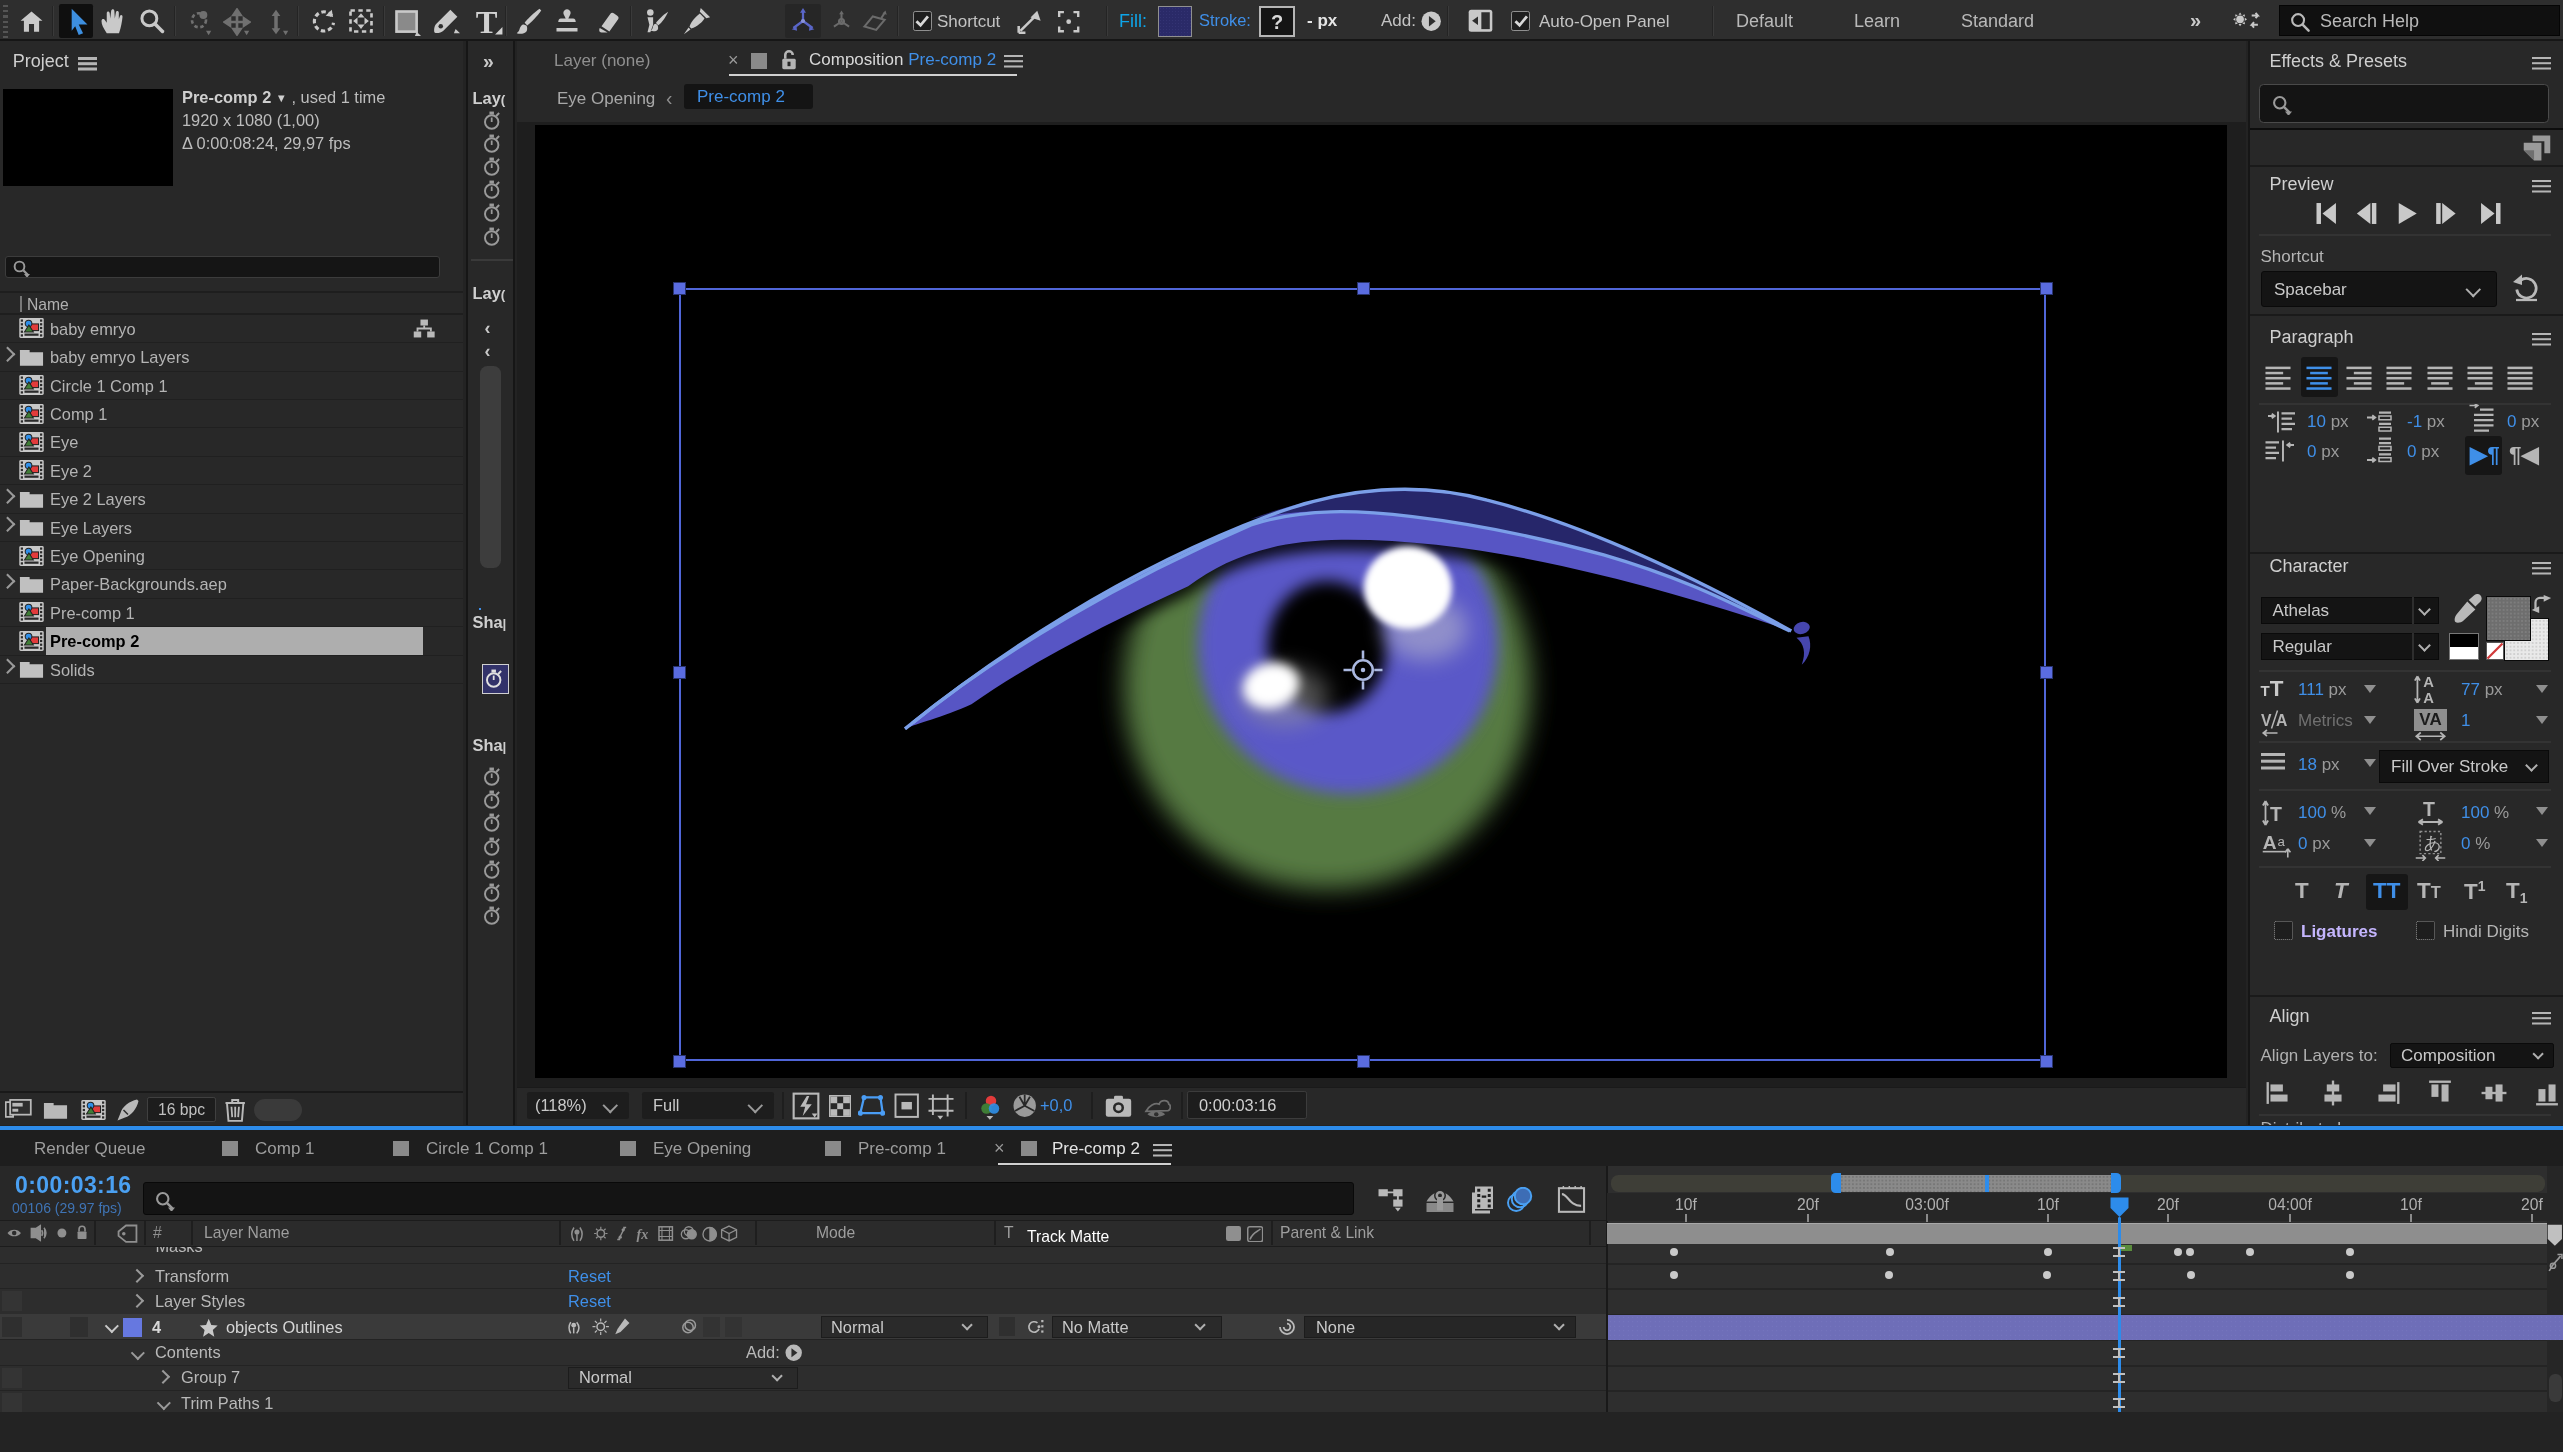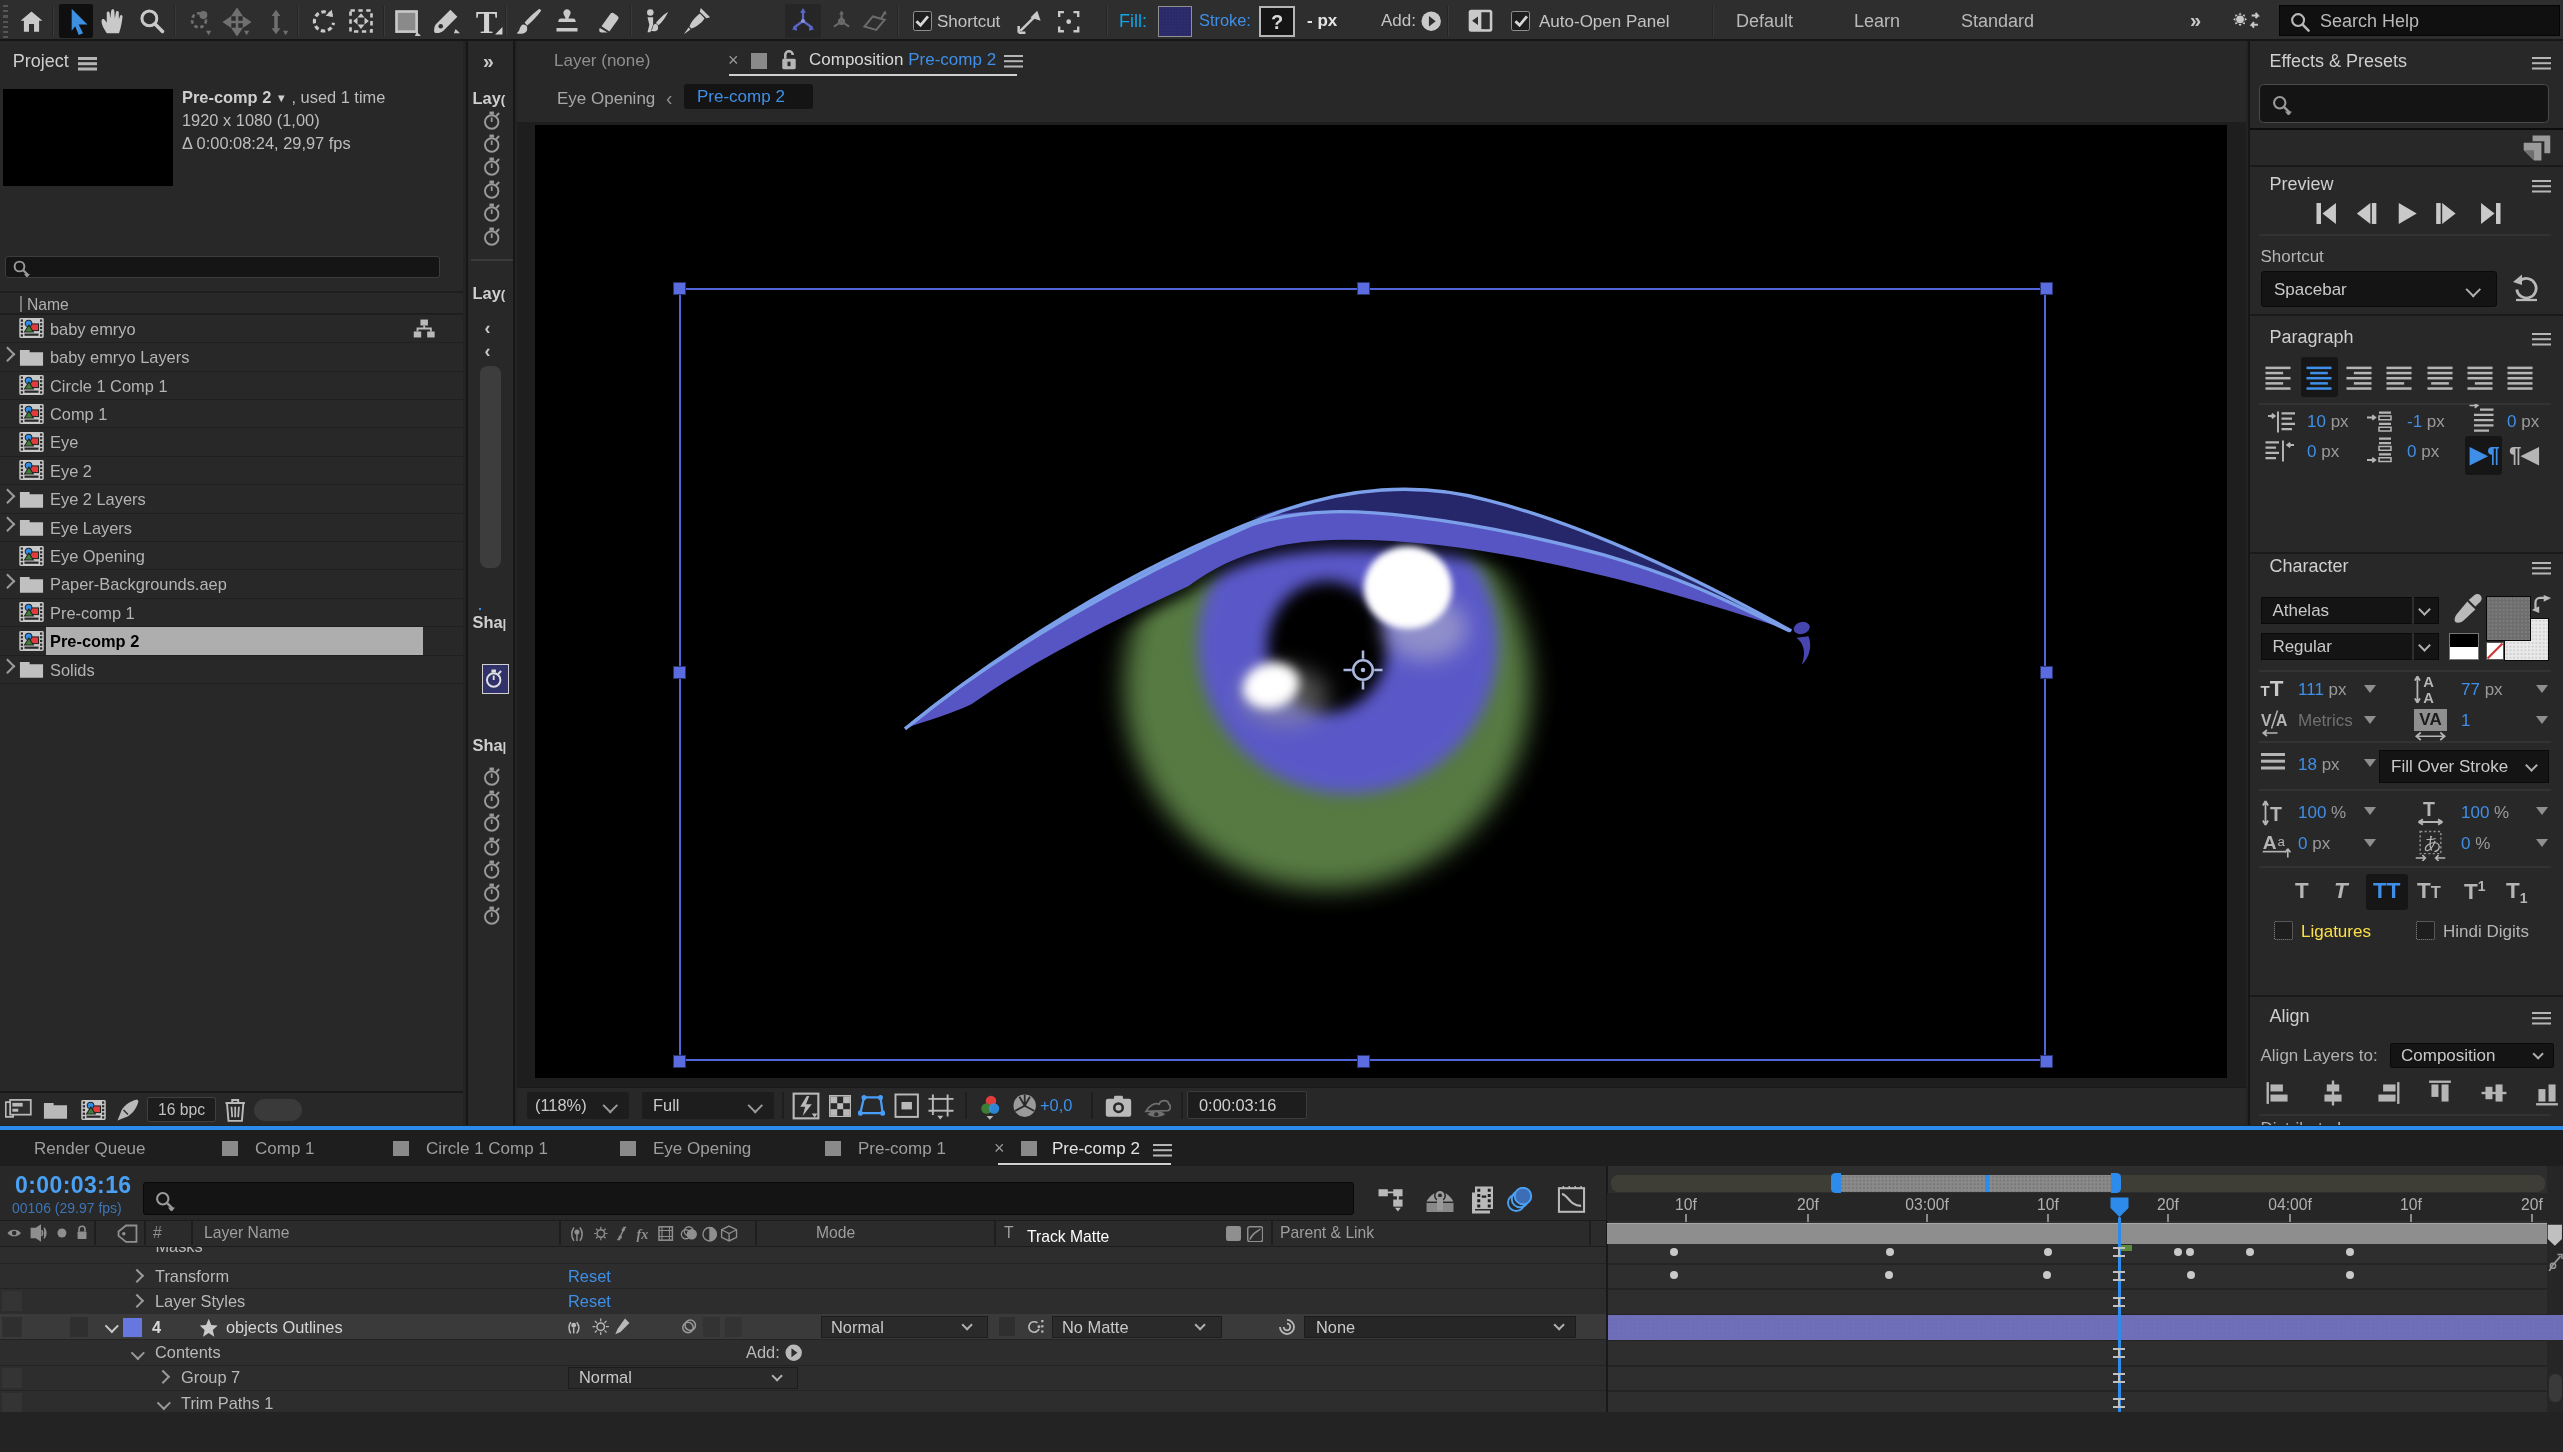--- a/index.html
+++ b/index.html
@@ -951,21 +951,21 @@
 <div class="abs" style="left:286px;top:798px;width:0;height:0;border-left:6px solid transparent;border-right:6px solid transparent;border-top:8.2px solid #8f8f8f;"></div>
 <div class="abs" style="left:9px;top:825px;width:292px;height:1.5px;background:#3a3a3a;opacity:.6;"></div>
 <div class="abs" style="left:45px;top:837px;color:#b5b5b5;font-size:22.4px;font-weight:bold;">T</div>
 <div class="abs" style="left:84px;top:837px;color:#b5b5b5;font-size:22.4px;font-weight:bold;font-style:italic;">T</div>
 <div class="abs" style="left:116px;top:833px;width:42px;height:36px;background:#161616;border-radius:3px;"></div>
 <div class="abs" style="left:123px;top:837px;color:#3f8fe8;font-size:22.4px;font-weight:bold;">TT</div>
 <div class="abs" style="left:167px;top:837px;color:#b5b5b5;font-size:22.4px;font-weight:bold;">T<span style="font-size:16.4px;">T</span></div>
 <div class="abs" style="left:214px;top:837px;color:#b5b5b5;font-size:22.4px;font-weight:bold;">T<span style="font-size:14px;vertical-align:7.5px;">1</span></div>
 <div class="abs" style="left:256px;top:837px;color:#b5b5b5;font-size:22.4px;font-weight:bold;">T<span style="font-size:14px;vertical-align:-4.5px;">1</span></div>
 <div class="abs" style="left:24px;top:880px;width:19.4px;height:19.4px;background:#1e1e1e;border:1.5px dotted #8f8f8f;border-radius:1.5px;"></div>
-<div class="abs" style="left:51px;top:881px;color:#fde047;font-size:17px;">Ligatures</div>
+<div class="abs" style="left:51px;top:881px;color:#c4b5fd;font-size:17px;font-weight:bold;">Ligatures</div>
 <div class="abs" style="left:166px;top:880px;width:19.4px;height:19.4px;background:#1e1e1e;border:1.5px dotted #8f8f8f;border-radius:1.5px;"></div>
 <div class="abs" style="left:193px;top:881px;color:#b5b5b5;font-size:17px;">Hindi Digits</div>
 <div class="abs" style="left:0;top:954px;width:315px;height:1.5px;background:#1a1a1a;"></div>
 <div class="abs" style="left:19.4px;top:965px;color:#cfcfcf;font-size:18px;">Align</div>
 <div class="abs hamb" style="left:282px;top:971px;"></div>
 <div class="abs" style="left:10.5px;top:1005px;color:#b0b0b0;font-size:17px;">Align Layers to:</div>
 <div class="abs" style="left:140px;top:1002px;width:164px;height:25.4px;background:#141414;border:0.7px solid #0a0a0a;border-radius:2.2px;"></div>
 <div class="abs" style="left:151px;top:1005px;color:#c9c9c9;font-size:17px;">Composition</div>
 <div class="abs chev" style="left:284px;top:1009px;width:8.2px;height:8.2px;"></div>
 <svg class="abs" style="left:15px;top:1038px" width="28" height="28" viewBox="0 0 36 36">

